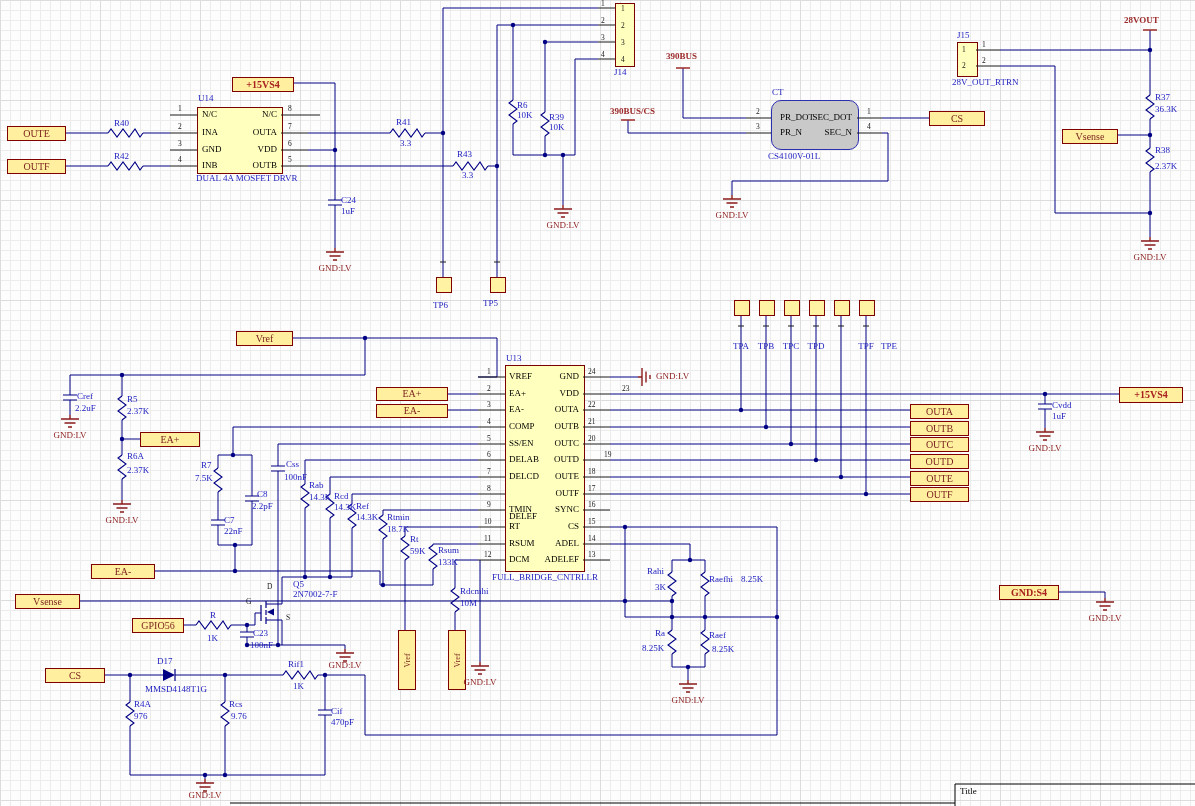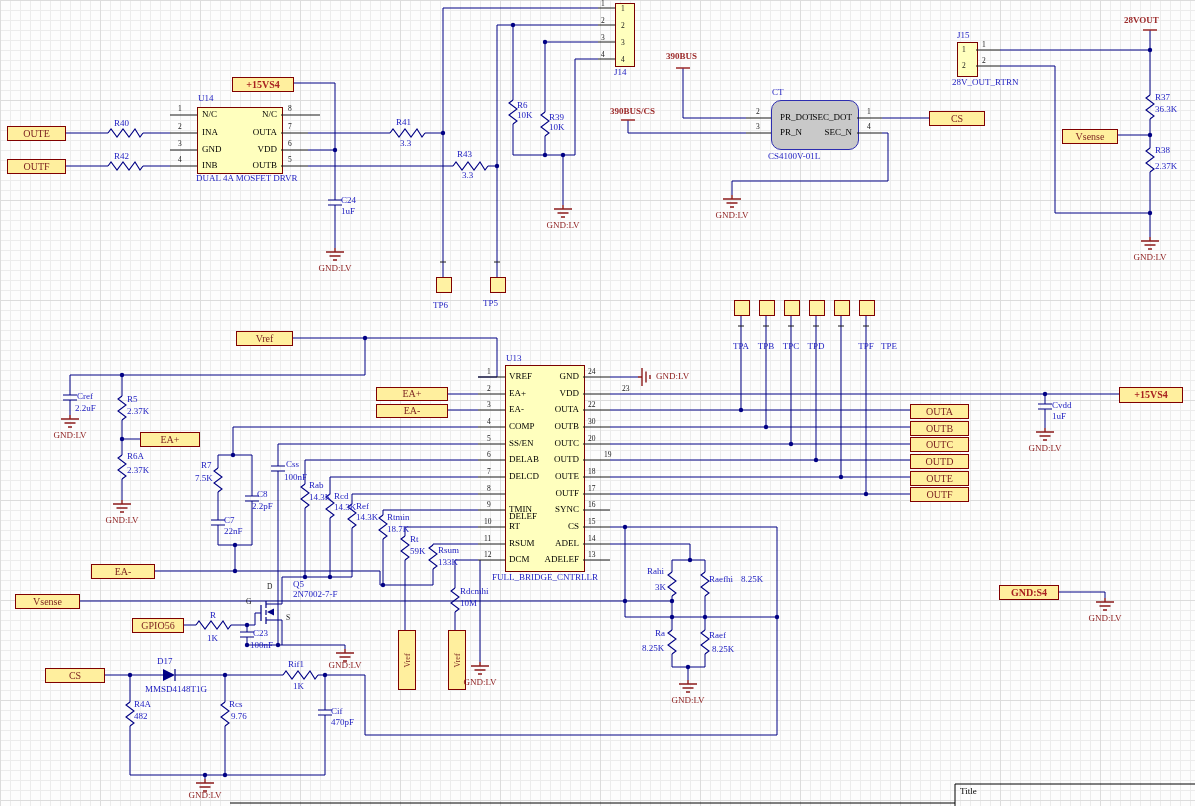--- a/index.html
+++ b/index.html
@@ -364,21 +364,21 @@
 <div class="t num" style="left:487px;top:451px">6</div>
 <div class="t num" style="left:487px;top:468px">7</div>
 <div class="t num" style="left:487px;top:485px">8</div>
 <div class="t num" style="left:487px;top:501px">9</div>
 <div class="t num" style="left:484px;top:518px">10</div>
 <div class="t num" style="left:484px;top:535px">11</div>
 <div class="t num" style="left:484px;top:551px">12</div>
 <div class="t num" style="left:588px;top:368px">24</div>
 <div class="t num" style="left:622px;top:385px">23</div>
 <div class="t num" style="left:588px;top:401px">22</div>
-<div class="t num" style="left:588px;top:418px">30</div>
+<div class="t num" style="left:588px;top:418px">21</div>
 <div class="t num" style="left:588px;top:435px">20</div>
 <div class="t num" style="left:604px;top:451px">19</div>
 <div class="t num" style="left:588px;top:468px">18</div>
 <div class="t num" style="left:588px;top:485px">17</div>
 <div class="t num" style="left:588px;top:501px">16</div>
 <div class="t num" style="left:588px;top:518px">15</div>
 <div class="t num" style="left:588px;top:535px">14</div>
 <div class="t num" style="left:588px;top:551px">13</div>
 
 <div class="t b" style="left:772px;top:88px">CT</div>
@@ -443,21 +443,21 @@
 <div class="t b" style="left:410px;top:547px">59K</div>
 <div class="t b" style="left:438px;top:546px">Rsum</div>
 <div class="t b" style="left:438px;top:558px">133K</div>
 <div class="t b" style="left:460px;top:587px">Rdcmhi</div>
 <div class="t b" style="left:460px;top:599px">10M</div>
 <div class="t b" style="left:210px;top:611px">R</div>
 <div class="t b" style="left:207px;top:634px">1K</div>
 <div class="t b" style="left:288px;top:660px">Rif1</div>
 <div class="t b" style="left:293px;top:682px">1K</div>
 <div class="t b" style="left:134px;top:700px">R4A</div>
-<div class="t b" style="left:134px;top:712px">482</div>
+<div class="t b" style="left:134px;top:712px">976</div>
 <div class="t b" style="left:229px;top:700px">Rcs</div>
 <div class="t b" style="left:231px;top:712px">9.76</div>
 <div class="t b" style="left:647px;top:567px">Rahi</div>
 <div class="t b" style="left:655px;top:583px">3K</div>
 <div class="t b" style="left:709px;top:575px">Raefhi</div>
 <div class="t b" style="left:741px;top:575px">8.25K</div>
 <div class="t b" style="left:655px;top:629px">Ra</div>
 <div class="t b" style="left:642px;top:644px">8.25K</div>
 <div class="t b" style="left:709px;top:631px">Raef</div>
 <div class="t b" style="left:712px;top:645px">8.25K</div>

